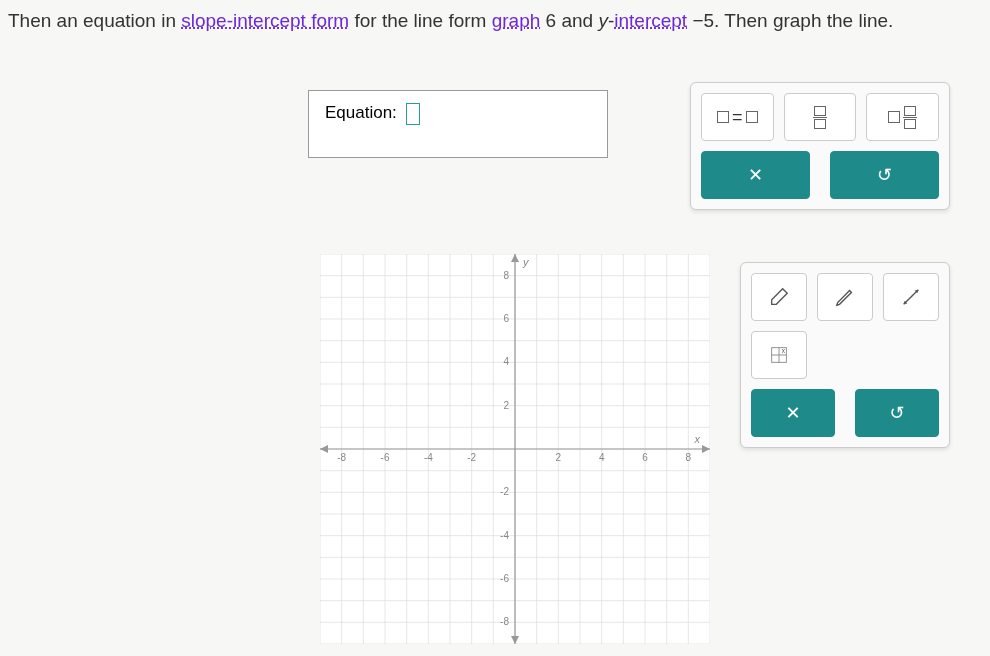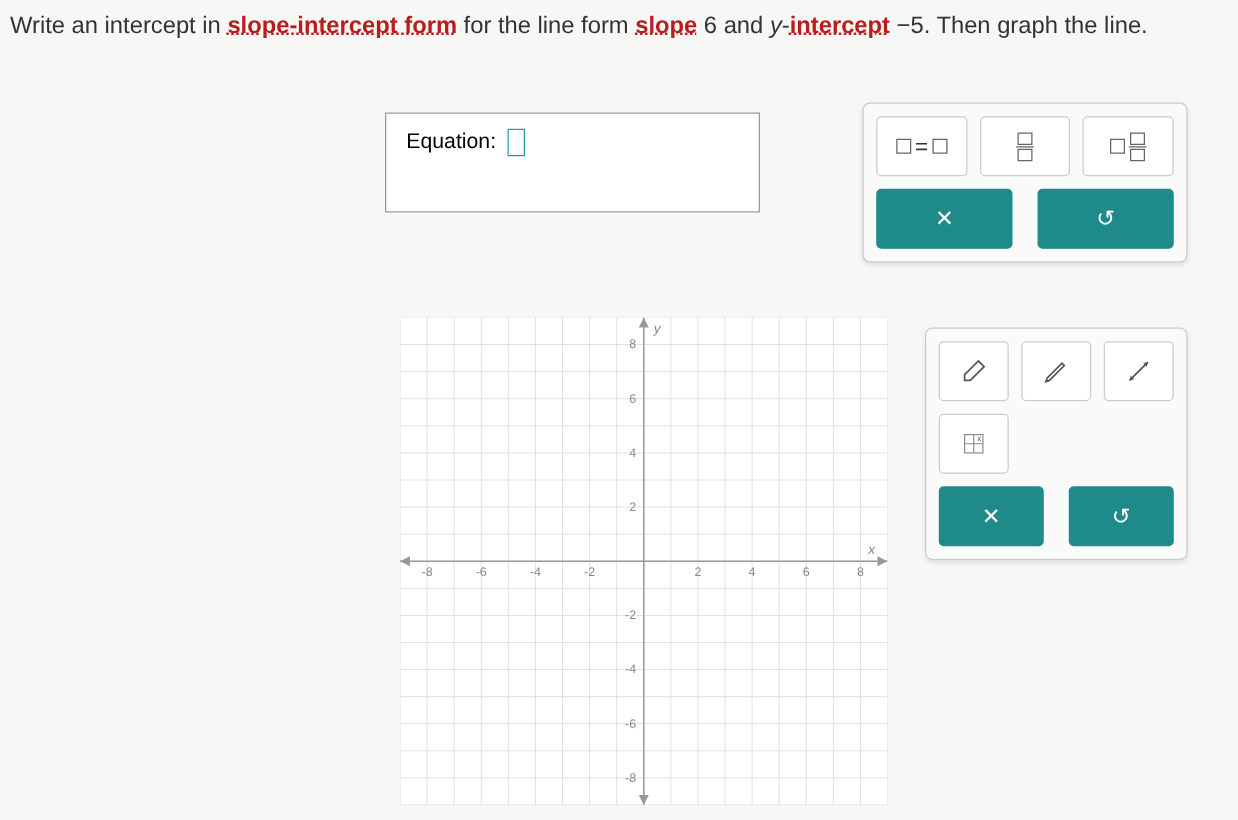--- a/index.html
+++ b/index.html
@@ -12,32 +12,31 @@
     overflow: hidden;
   }
   .instruction {
     position: absolute;
     top: 10px;
     left: 8px;
     font-size: 19px;
     color: #333;
   }
   .instruction .link {
-    color: #b91c1c;
+    color: #6d28d9;
     text-decoration: underline dotted;
     cursor: pointer;
-    font-weight: bold;
   }
   .instruction .ital { font-style: italic; }
   .equation-box {
     position: absolute;
     top: 90px;
     left: 308px;
     width: 300px;
-    height: 80px;
+    height: 68px;
     border: 1px solid #999;
     background: #fff;
     padding: 12px 16px;
     font-size: 17px;
   }
   .eq-input {
     display: inline-block;
     width: 14px;
     height: 22px;
     border: 1.5px solid #2a9d9d;
@@ -100,21 +99,21 @@
     background: #fff;
   }
   .graph svg { width: 100%; height: 100%; }
   .axis-label { font-size: 11px; fill: #888; font-style: italic; }
   .tick-label { font-size: 10px; fill: #888; }
 </style>
 </head>
 <body>
 
 <div class="instruction">
-  <span>Write an intercept in </span><span class="link">slope-intercept form</span><span> for the line form </span><span class="link">slope</span><span> 6 </span><span>and </span><span class="ital">y</span><span>-</span><span class="link">intercept</span><span> −5. </span><span>Then graph the line.</span>
+  <span>Then an equation in </span><span class="link">slope-intercept form</span><span> for the line form </span><span class="link">graph</span><span> 6 </span><span>and </span><span class="ital">y</span><span>-</span><span class="link">intercept</span><span> −5. </span><span>Then graph the line.</span>
 </div>
 
 <div class="equation-box">
   <span>Equation:</span>
   <span class="eq-input"></span>
 </div>
 
 <div class="toolpad toolpad-top">
   <div class="tool-row">
     <div class="tool-btn">

